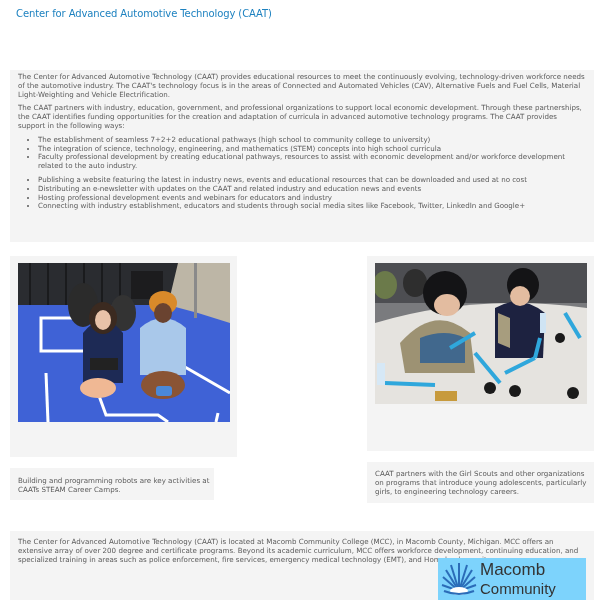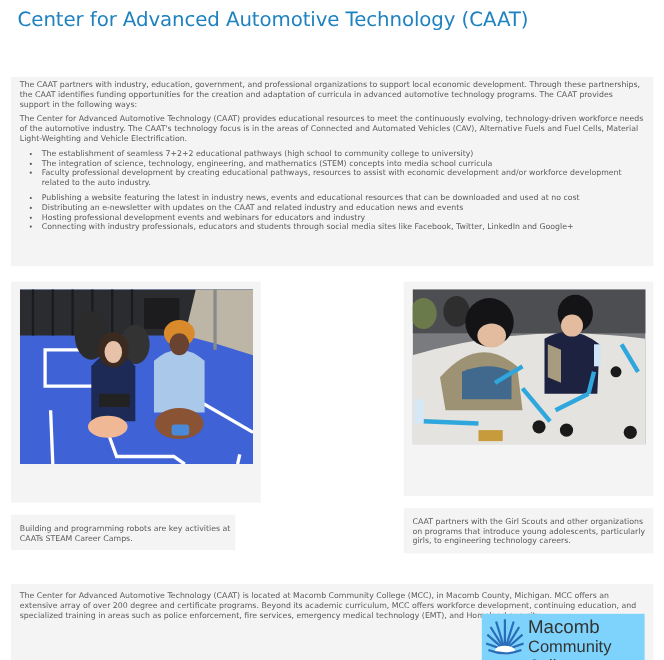--- a/index.html
+++ b/index.html
@@ -1,17 +1,17 @@
 <!DOCTYPE html>
 <html><head>
 <meta charset="utf-8">
 <style>
   html,body{margin:0;padding:0;background:#ffffff;}
   body{width:604px;height:600px;position:relative;overflow:hidden;font-family:"DejaVu Sans","Liberation Sans",sans-serif;color:#555;}
-  .title{position:absolute;left:16px;top:8px;font-size:18px;color:#1e82c0;font-family:"DejaVu Sans",sans-serif;letter-spacing:-0.1px;}
+  .title{position:absolute;left:16px;top:8px;font-size:10px;color:#1e82c0;font-family:"DejaVu Sans",sans-serif;letter-spacing:-0.1px;}
   .box{position:absolute;background:#f4f4f4;}
   .intro{left:10px;top:70px;width:584px;height:172px;font-size:7.1px;line-height:8.8px;color:#5a5a5a;}
   .intro .inner{padding:3px 8px 0 8px;}
   .intro p{margin:0 0 5px 0;}
   .intro ul{margin:0 0 5px 0;padding-left:20px;}
   .intro li{margin:0;}
   .imgbox-l{left:10px;top:256px;width:227px;height:201px;}
   .imgbox-r{left:367px;top:256px;width:227px;height:195px;}
   .photo{position:absolute;overflow:hidden;}
   .photo-l{left:8px;top:7px;width:212px;height:159px;}
@@ -30,32 +30,32 @@
   .logo .name2{position:absolute;left:42px;top:22px;font-size:15px;color:#333;font-family:Liberation Sans, sans-serif;}
   .logo svg{position:absolute;left:2px;top:3px;}
 </style>
 </head>
 <body>
 
 <div class="title">Center for Advanced Automotive Technology (CAAT)</div>
 
 <div class="box intro">
   <div class="inner">
+    <p>The Center for Advanced Automotive Technology (CAAT) provides educational resources to meet the continuously evolving, technology-driven workforce needs of the automotive industry. The CAAT's technology focus is in the areas of Connected and Automated Vehicles (CAV), Alternative Fuels and Fuel Cells, Material Light-Weighting and Vehicle Electrification.</p>
     <p>The CAAT partners with industry, education, government, and professional organizations to support local economic development. Through these partnerships, the CAAT identifies funding opportunities for the creation and adaptation of curricula in advanced automotive technology programs. The CAAT provides support in the following ways:</p>
-    <p>The Center for Advanced Automotive Technology (CAAT) provides educational resources to meet the continuously evolving, technology-driven workforce needs of the automotive industry. The CAAT's technology focus is in the areas of Connected and Automated Vehicles (CAV), Alternative Fuels and Fuel Cells, Material Light-Weighting and Vehicle Electrification.</p>
     <ul>
       <li>The establishment of seamless 7+2+2 educational pathways (high school to community college to university)</li>
-      <li>The integration of science, technology, engineering, and mathematics (STEM) concepts into media school curricula</li>
+      <li>The integration of science, technology, engineering, and mathematics (STEM) concepts into high school curricula</li>
       <li>Faculty professional development by creating educational pathways, resources to assist with economic development and/or workforce development related to the auto industry.</li>
     </ul>
     <ul>
       <li>Publishing a website featuring the latest in industry news, events and educational resources that can be downloaded and used at no cost</li>
       <li>Distributing an e-newsletter with updates on the CAAT and related industry and education news and events</li>
       <li>Hosting professional development events and webinars for educators and industry</li>
-      <li>Connecting with industry professionals, educators and students through social media sites like Facebook, Twitter, LinkedIn and Google+</li>
+      <li>Connecting with industry establishment, educators and students through social media sites like Facebook, Twitter, LinkedIn and Google+</li>
     </ul>
   </div>
 </div>
 
 <div class="box imgbox-l">
   <div class="photo photo-l" title="Students programming a robot on a blue floor mat">
     <svg width="212" height="159" viewBox="0 0 212 159">
       <rect width="212" height="159" fill="#3f62d6"></rect>
       <rect width="212" height="42" fill="#2a2c30"></rect>
       <g stroke="#1a1b1d" stroke-width="2">

